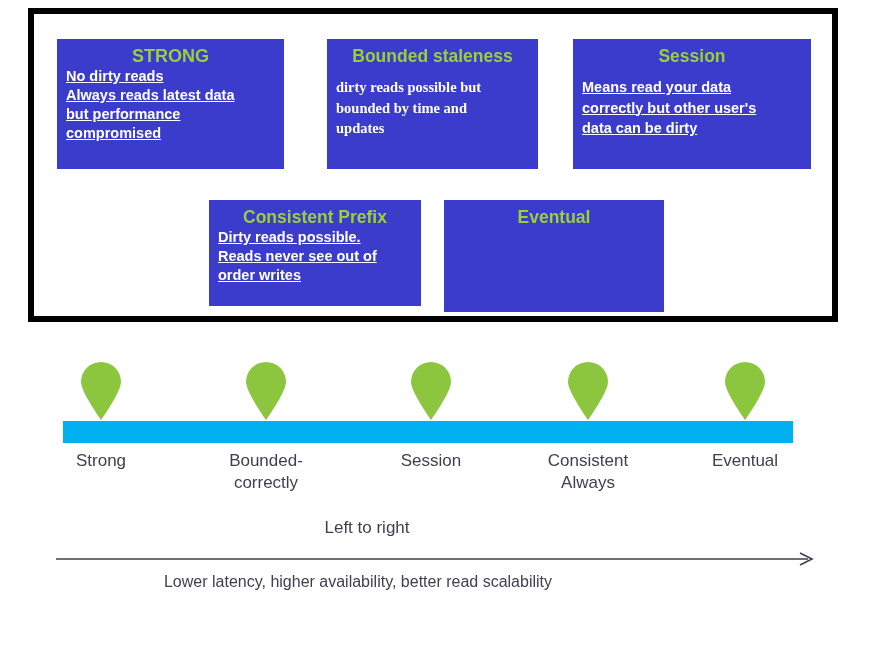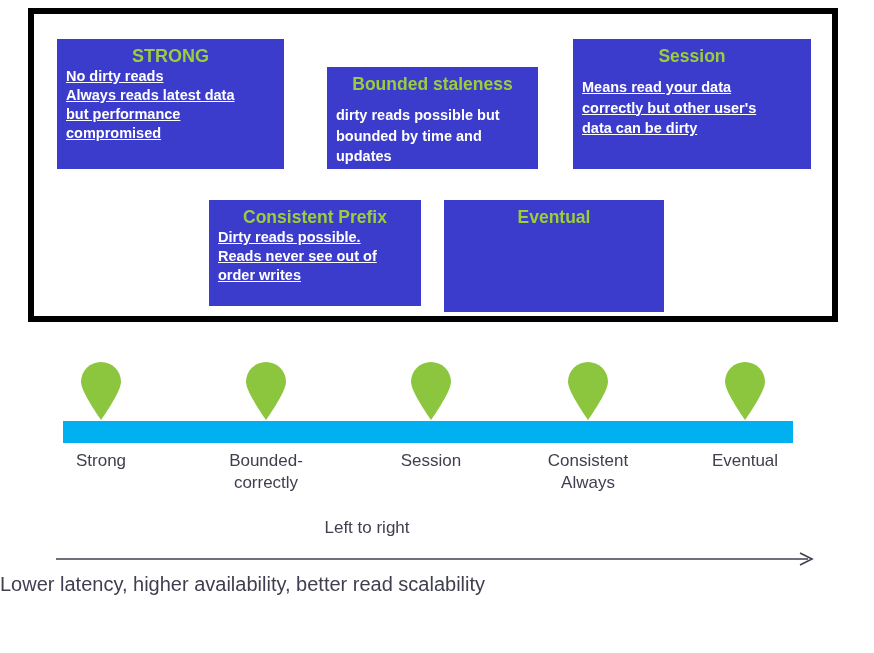--- a/index.html
+++ b/index.html
@@ -49,32 +49,32 @@
     font-weight: bold;
     font-size: 14.5px;
     line-height: 20.5px;
     padding: 3px 9px 0 9px;
     white-space: pre-line;
   }
   .box-body.tight { line-height: 19px; padding-top: 0px; text-decoration: underline; }
 
   
   #box-strong        { left: 23px;  top: 25px;  width: 227px; height: 130px; }
-  #box-bounded       { left: 293px; top: 25px;  width: 211px; height: 102px; margin-top: 28px; }
+  #box-bounded       { left: 293px; top: 25px;  width: 211px; height: 130px; }
   #box-session       { left: 539px; top: 25px;  width: 238px; height: 130px; }
   #box-prefix        { left: 175px; top: 186px; width: 212px; height: 106px; }
   #box-eventual      { left: 410px; top: 186px; width: 220px; height: 112px; }
 
   #box-strong  .box-title { font-size: 18px; }
   #box-bounded .box-title { font-size: 17.5px; }
   #box-session .box-title { font-size: 17.5px; }
   #box-prefix  .box-title { font-size: 17.5px; }
   #box-eventual .box-title { font-size: 17.5px; }
 
-  #box-bounded .box-body { padding-top: 10px; }
+  #box-bounded .box-body { padding-top: 10px; font-family: Liberation Serif, serif; }
   #box-session .box-body { padding-top: 10px; text-decoration: underline; }
 
   
   #timeline {
     position: absolute;
     left: 0;
     top: 330px;
     width: 874px;
     height: 323px;
   }
@@ -122,22 +122,22 @@
     top: 222px;
     width: 760px;
     height: 14px;
   }
   #arrow-wrap svg { display: block; }
   #bottom-caption {
     position: absolute;
     left: 0;
     top: 243px;
     width: 716px;
-    text-align: left;
-    font-size: 20px;
+    text-align: center;
+    font-size: 16px;
     color: #3f3f4f;
   }
 </style>
 </head>
 <body>
 
 <div id="frame-panel">
 
   <div class="concept-box" id="box-strong">
     <span class="box-title">STRONG</span>

